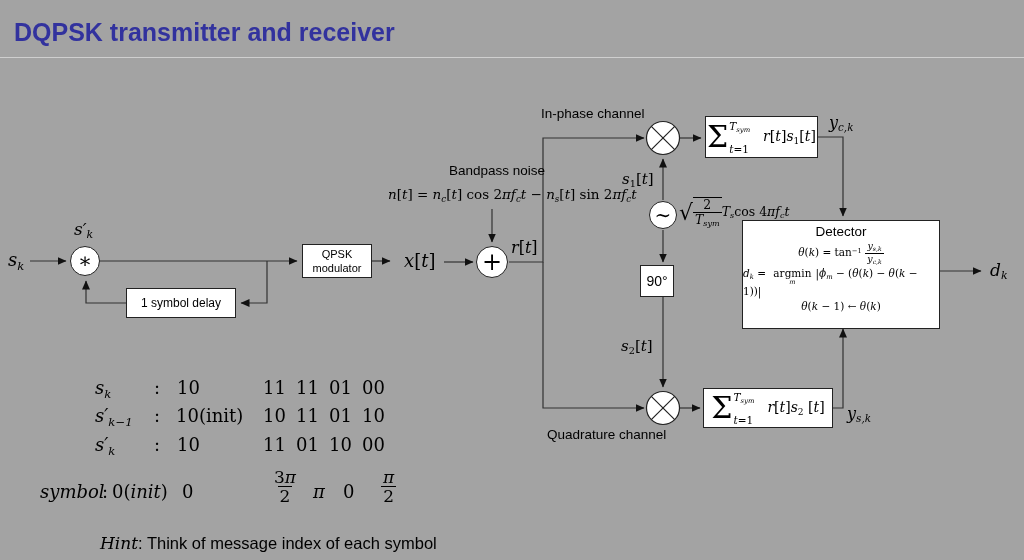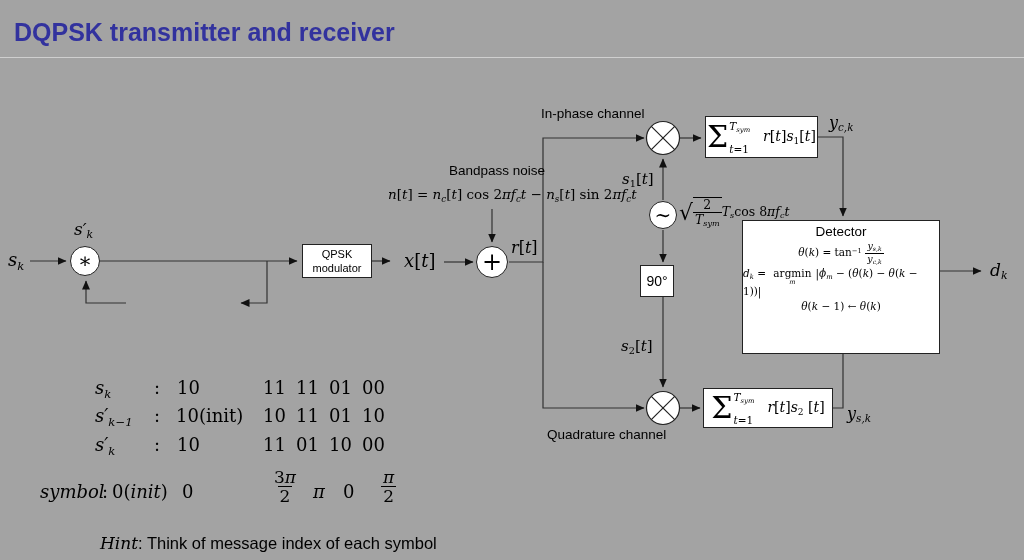--- a/index.html
+++ b/index.html
@@ -85,20 +85,23 @@
       <line x1="651.3" y1="396.3" x2="674.7" y2="419.7"></line>
       <line x1="674.7" y1="396.3" x2="651.3" y2="419.7"></line>
     </g>
   </svg>
 
   <div class="abs math" style="left:8px;top:249px;font-size:18px;"><span class="m-i">s</span><span class="m-d">k</span></div>
   <div class="abs math" style="left:74px;top:219px;font-size:17px;"><span class="m-i">s′</span><span class="m-d">k</span></div>
   <div class="node" style="left:70px;top:246px;width:30px;height:30px;font-size:21px;">
       <span>∗</span>
     </div>
+  <div class="box" style="left:126px;top:288px;width:110px;height:30px;font-size:12px;">
+      <span>1 symbol delay</span>
+    </div>
   <div class="box" style="left:302px;top:244px;width:70px;height:34px;font-size:11px;flex-direction:column;line-height:1.3;">
     <span>QPSK</span>
     <span>modulator</span>
   </div>
   <div class="abs math" style="left:404px;top:250px;font-size:18px;"><span class="m-i">x</span><span class="m-n">[</span><span class="m-i">t</span><span class="m-n">]</span></div>
 
   <div class="abs lbl" style="left:449px;top:163px;">Bandpass noise</div>
   <div class="abs math" style="left:388px;top:186px;font-size:13.5px;"><span class="m-i">n</span><span class="m-n">[</span><span class="m-i">t</span><span class="m-n">] = </span><span class="m-i">n</span><span class="m-d">c</span><span class="m-n">[</span><span class="m-i">t</span><span class="m-n">] cos 2</span><span class="m-i">πf</span><span class="m-d">c</span><span class="m-i">t</span><span class="m-n"> − </span><span class="m-i">n</span><span class="m-d">s</span><span class="m-n">[</span><span class="m-i">t</span><span class="m-n">] sin 2</span><span class="m-i">πf</span><span class="m-d">c</span><span class="m-i">t</span></div>
   <div class="node" style="left:476px;top:246px;width:32px;height:32px;font-size:24px;">
       <span>+</span>
@@ -108,21 +111,21 @@
   <div class="abs lbl" style="left:541px;top:106px;">In-phase channel</div>
   <div class="abs lbl" style="left:547px;top:427px;">Quadrature channel</div>
   <div class="abs math" style="left:622px;top:170px;font-size:15px;"><span class="m-i">s</span><span class="m-dn">1</span><span class="m-n">[</span><span class="m-i">t</span><span class="m-n">]</span></div>
   <div class="abs math" style="left:621px;top:337px;font-size:15px;"><span class="m-i">s</span><span class="m-dn">2</span><span class="m-n">[</span><span class="m-i">t</span><span class="m-n">]</span></div>
   <div class="node" style="left:649px;top:201px;width:28px;height:28px;font-size:20px;">
       <span>∼</span>
     </div>
   <div class="abs math" style="left:679px;top:197px;font-size:12.5px;"><span class="m-rad">√</span><span class="m-frac m-vin">
         <span class="m-top"><span class="m-n">2</span></span>
         <span class="m-den"><span class="m-i">T</span><span class="m-d">sym</span></span>
-      </span><span class="m-i">T</span><span class="m-d">s</span><span class="m-n">cos 8</span><span class="m-i">πf</span><span class="m-d">c</span><span class="m-i">t</span></div>
+      </span><span class="m-i">T</span><span class="m-d">s</span><span class="m-n">cos 4</span><span class="m-i">πf</span><span class="m-d">c</span><span class="m-i">t</span></div>
   <div class="box" style="left:640px;top:265px;width:34px;height:32px;font-size:14px;">
       <span>90°</span>
     </div>
 
   <div class="box sumbox" style="left:705px;top:116px;width:113px;height:42px;">
     <span class="sigma">Σ</span>
     <span class="sum-lims">
       <span><span class="m-i">T</span><span class="m-d">sym</span></span>
       <span><span class="m-i">t</span><span class="m-n">=1</span></span>
     </span>
@@ -132,21 +135,21 @@
     <span class="sigma">Σ</span>
     <span class="sum-lims">
       <span><span class="m-i">T</span><span class="m-d">sym</span></span>
       <span><span class="m-i">t</span><span class="m-n">=1</span></span>
     </span>
     <span class="sum-expr"><span class="m-i">r</span><span class="m-n">[</span><span class="m-i">t</span><span class="m-n">]</span><span class="m-i">s</span><span class="m-dn">2</span><span class="m-n"> [</span><span class="m-i">t</span><span class="m-n">]</span></span>
   </div>
   <div class="abs math" style="left:829px;top:113px;font-size:16px;"><span class="m-i">y</span><span class="m-d">c,k</span></div>
   <div class="abs math" style="left:847px;top:404px;font-size:16px;"><span class="m-i">y</span><span class="m-d">s,k</span></div>
 
-  <div class="box" id="detector-box" style="left:742px;top:220px;width:198px;height:134px;">
+  <div class="box" id="detector-box" style="left:742px;top:220px;width:198px;height:109px;">
     <span id="detector-title">Detector</span>
     <span class="det-line"><span class="m-i">θ</span><span class="m-n">(</span><span class="m-i">k</span><span class="m-n">) = tan</span><span class="m-u">−1</span><span class="m-n"> </span><span class="m-frac">
           <span class="m-top"><span class="m-i">y</span><span class="m-d">s,k</span></span>
           <span class="m-den"><span class="m-i">y</span><span class="m-d">c,k</span></span>
         </span></span>
     <span class="det-line"><span class="m-i">d</span><span class="m-d">k</span><span class="m-n"> = </span><span class="m-stack">
           <span class="m-top"><span class="m-n">argmin</span></span>
           <span class="m-under"><span class="m-i">m</span></span>
         </span><span class="m-n">|</span><span class="m-i">ϕ</span><span class="m-d">m</span><span class="m-n"> − (</span><span class="m-i">θ</span><span class="m-n">(</span><span class="m-i">k</span><span class="m-n">) − </span><span class="m-i">θ</span><span class="m-n">(</span><span class="m-i">k</span><span class="m-n"> − 1))|</span></span>
     <span class="det-line"><span class="m-i">θ</span><span class="m-n">(</span><span class="m-i">k</span><span class="m-n"> − 1) ← </span><span class="m-i">θ</span><span class="m-n">(</span><span class="m-i">k</span><span class="m-n">)</span></span>

